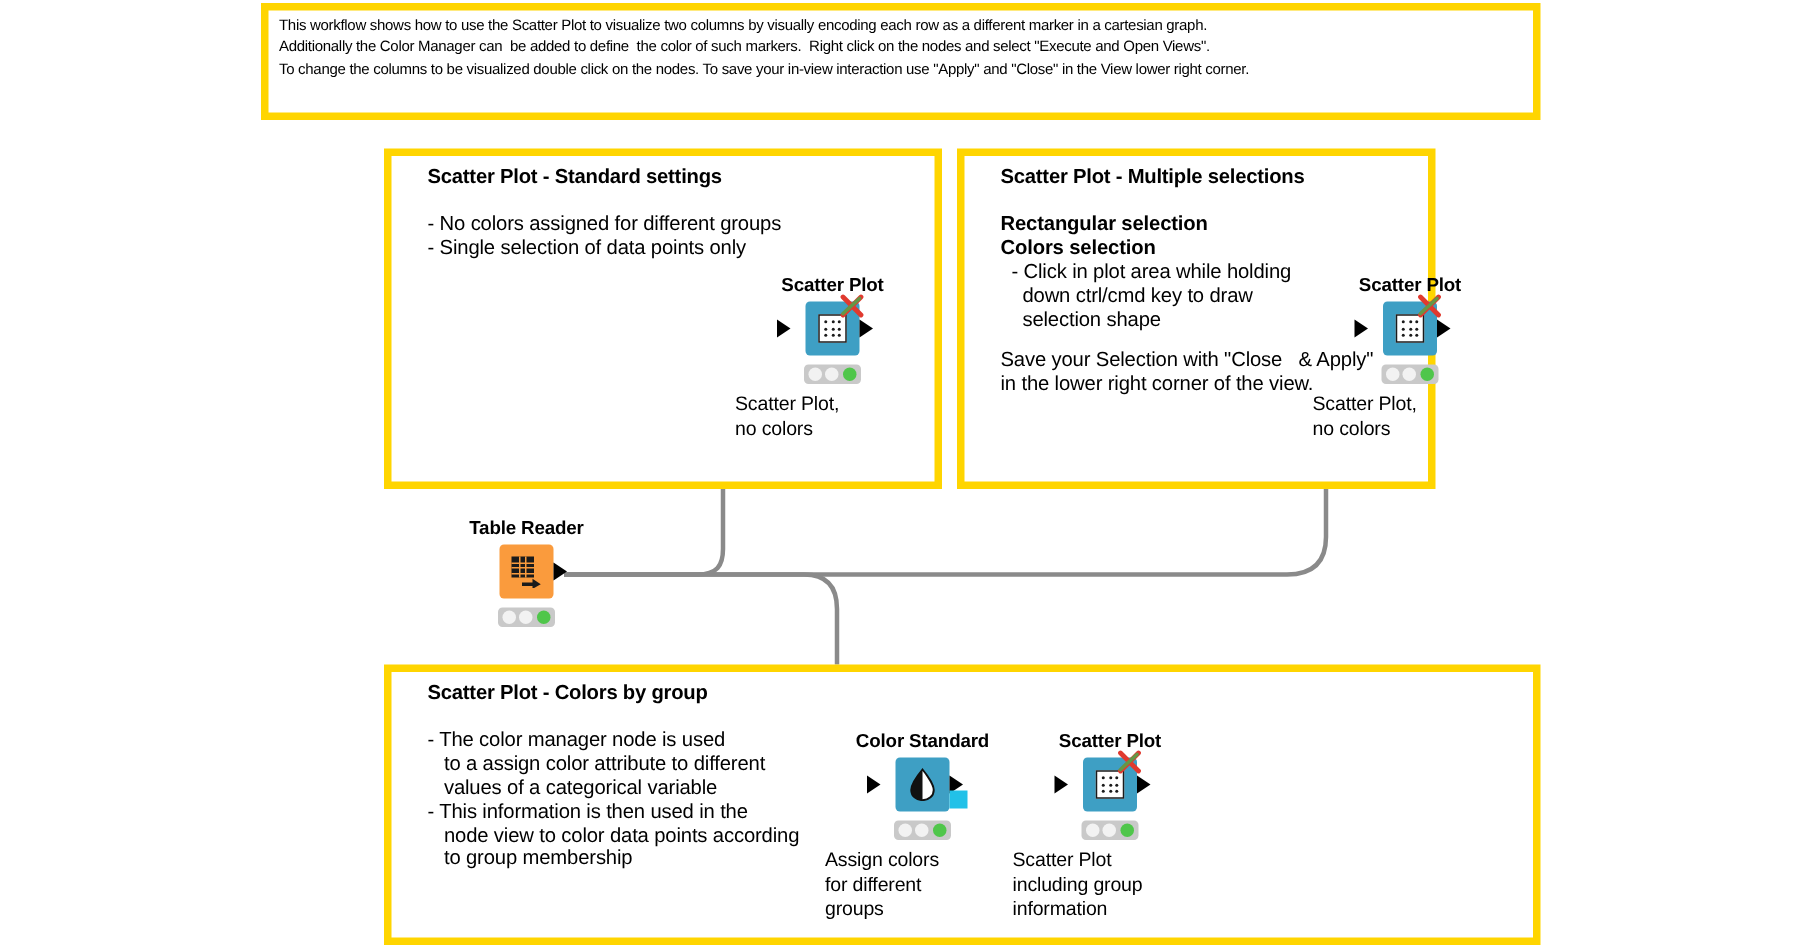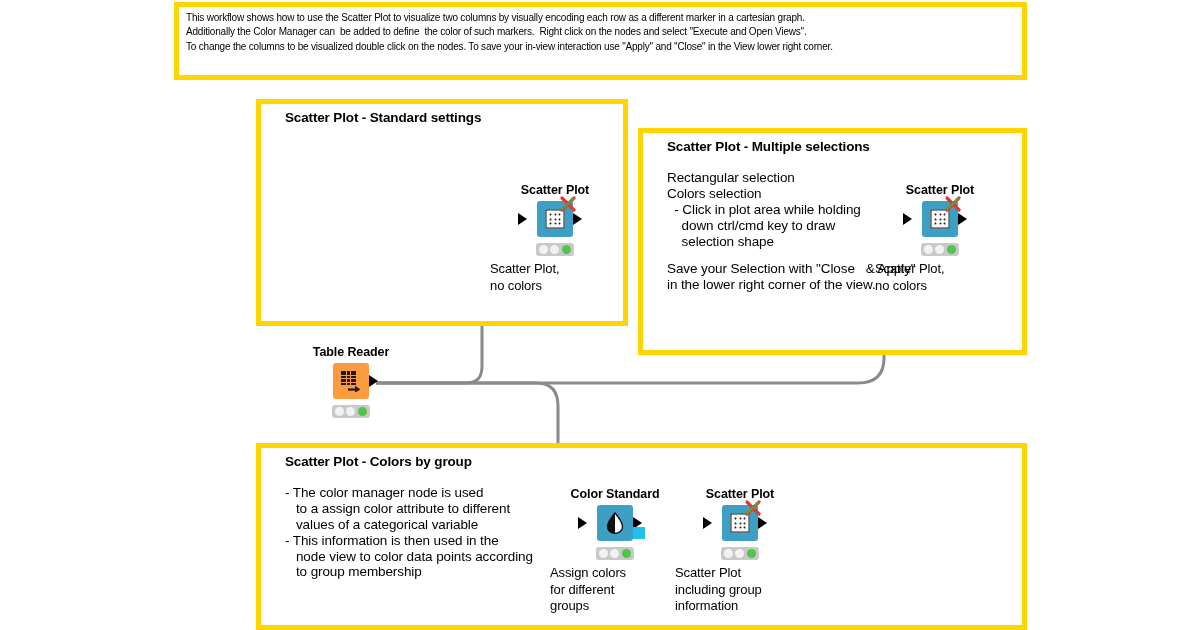--- a/index.html
+++ b/index.html
@@ -38,42 +38,42 @@
     margin: 0 0 2px 0;
     letter-spacing: -0.15px;
   }
   .annot-body {
     font-size: 13.5px;
     line-height: 1.18;
     white-space: pre-wrap;
     letter-spacing: -0.1px;
   }
   .annot-body.sub-bold {
-    font-weight: normal;
+    font-weight: bold;
   }
   .spacer-line { height: 12px; }
 
   #box-top {
     left: 174px; top: 2px;
     width: 853px; height: 78px;
     padding: 4px 7px;
   }
   #box-top .annot-body {
     font-size: 10px;
     line-height: 1.43;
     letter-spacing: -0.2px;
   }
 
   #box-standard {
     left: 256px; top: 99px;
     width: 372px; height: 227px;
   }
   #box-multiple {
     left: 638px; top: 99px;
-    width: 389px; height: 227px; margin-top: 29px;
+    width: 319px; height: 227px;
   }
   #box-colors {
     left: 256px; top: 443px;
     width: 771px; height: 187px;
   }
 
   .annot-inner { position: relative; }
 
   
   #wires {
@@ -240,20 +240,22 @@
   <div class="annot" id="box-top">
     <div class="annot-body">This workflow shows how to use the Scatter Plot to visualize two columns by visually encoding each row as a different marker in a cartesian graph.
 Additionally the Color Manager can  be added to define  the color of such markers.  Right click on the nodes and select "Execute and Open Views".
 To change the columns to be visualized double click on the nodes. To save your in-view interaction use "Apply" and "Close" in the View lower right corner.</div>
   </div>
 
   <div class="annot" id="box-standard">
     <div class="annot-inner">
       <div class="annot-title">Scatter Plot - Standard settings</div>
       <div class="spacer-line"></div>
+      <div class="annot-body">- No colors assigned for different groups
+- Single selection of data points only</div>
     </div>
   </div>
 
   <div class="annot" id="box-multiple">
     <div class="annot-inner">
       <div class="annot-title">Scatter Plot - Multiple selections</div>
       <div class="spacer-line"></div>
       <div class="annot-body sub-bold">Rectangular selection</div>
       <div class="annot-body sub-bold">Colors selection</div>
       <div class="annot-body">  - Click in plot area while holding

